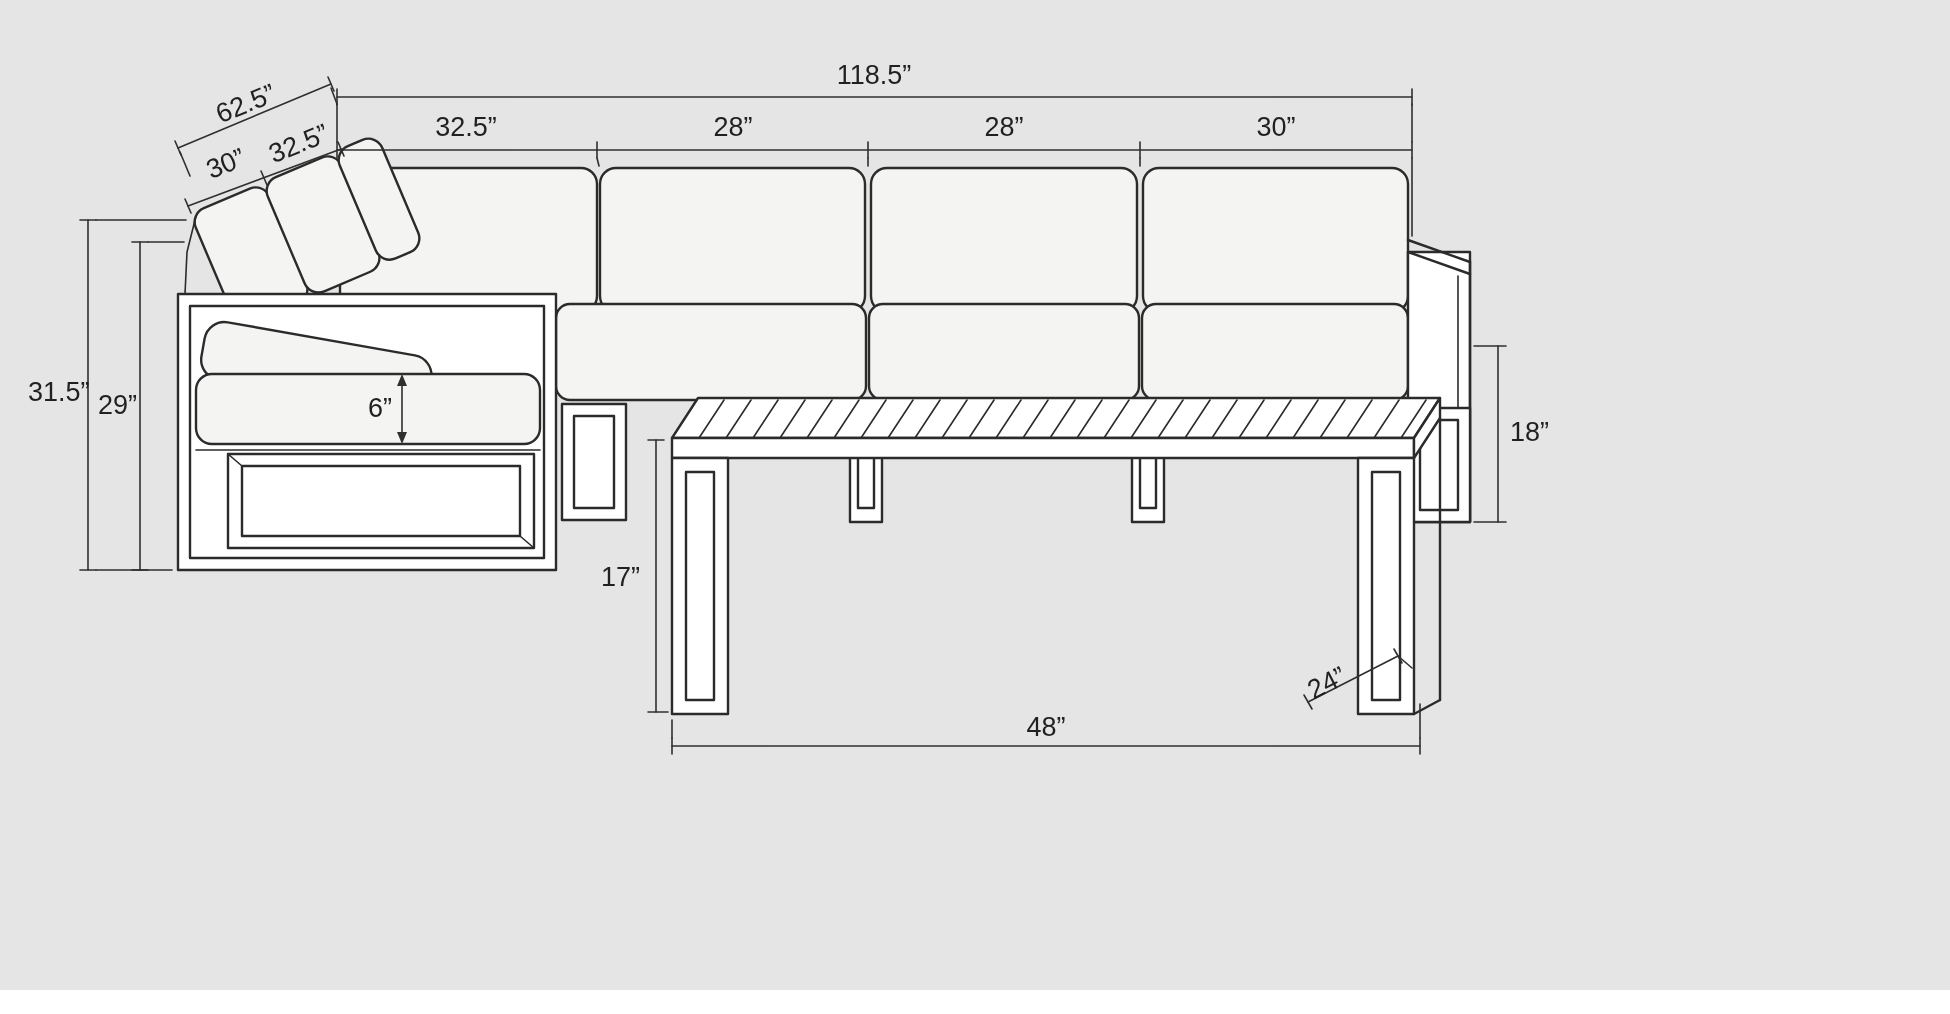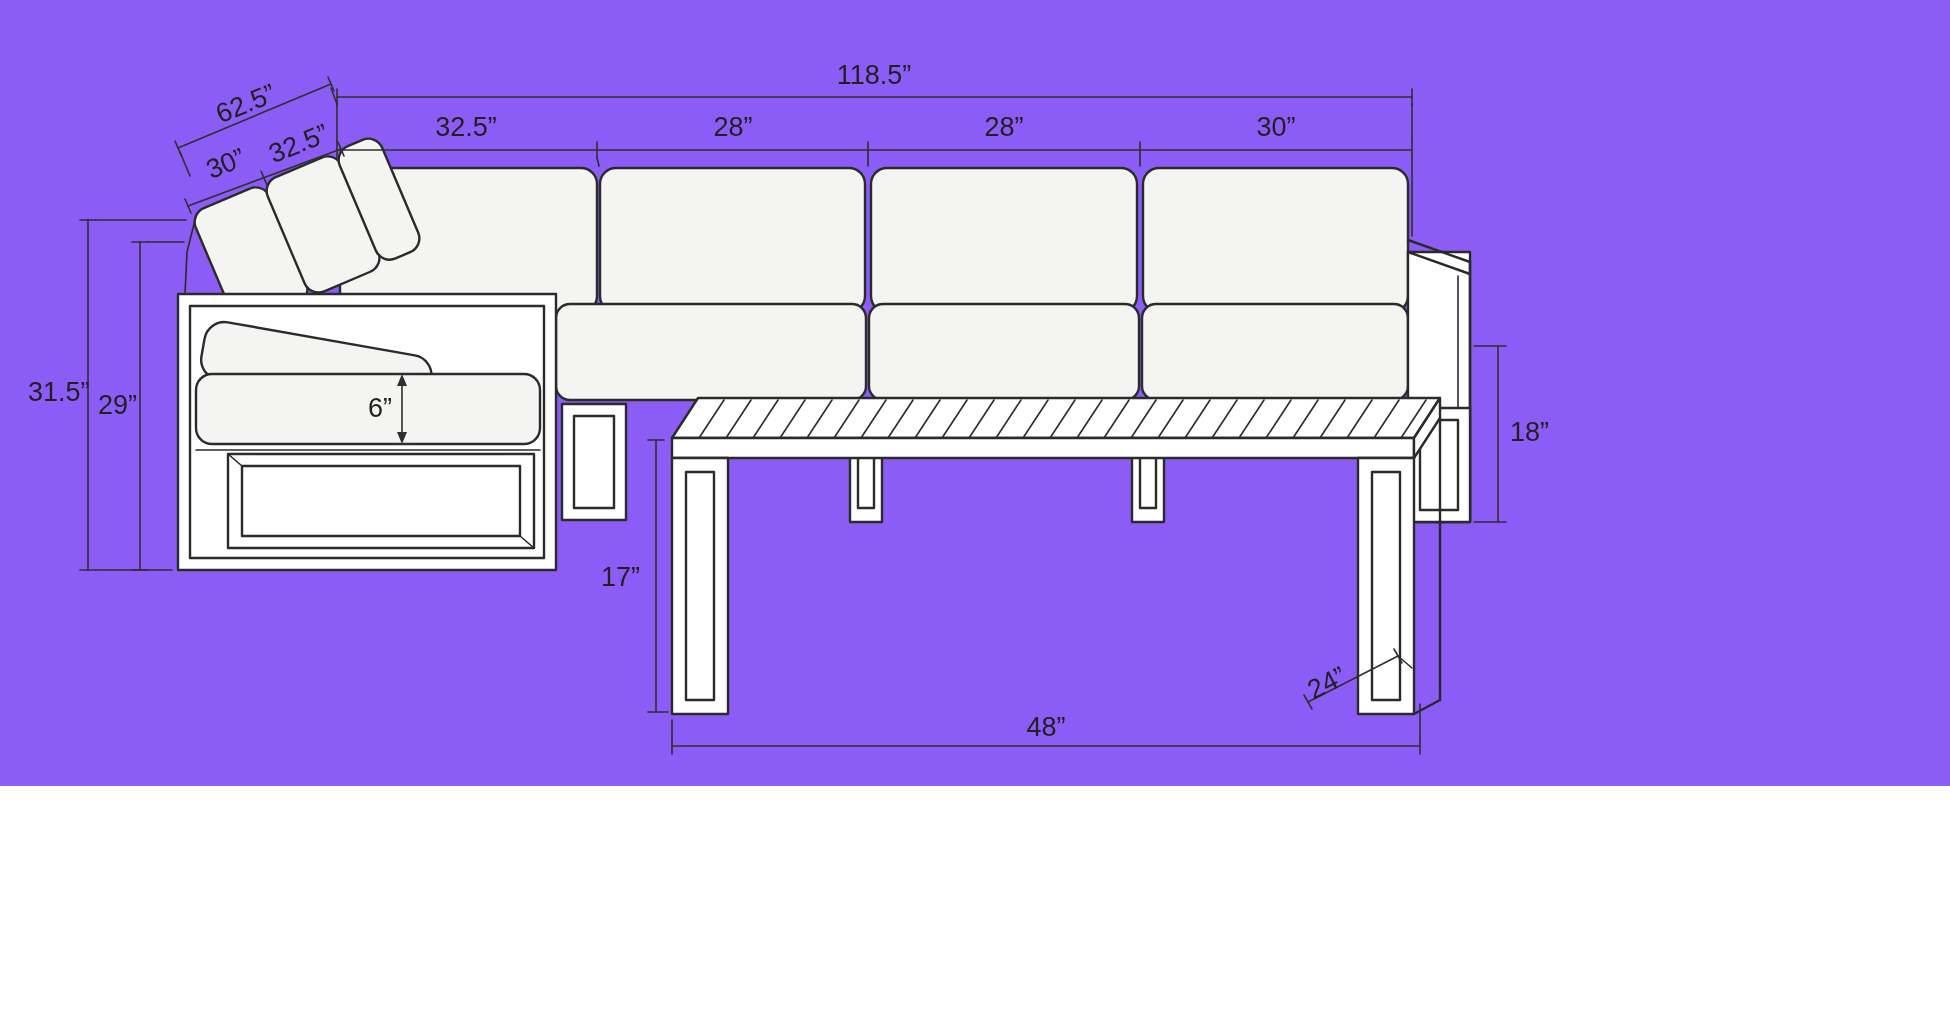--- a/index.html
+++ b/index.html
@@ -1,16 +1,16 @@
 <!DOCTYPE html>
 <html><head>
 <meta charset="utf-8">
 <style>
   html,body{margin:0;padding:0;background:#ffffff;}
-  .stage{position:relative;width:1950px;height:786px;background:#8b5cf6;overflow:hidden;}
+  .stage{position:relative;width:1950px;height:990px;background:#e5e5e5;overflow:hidden;}
   svg{display:block;}
   .cushion{fill:#f4f4f3;stroke:#2b2b2b;stroke-width:2.4;stroke-linejoin:round;}
   .panel{fill:#ffffff;stroke:#2b2b2b;stroke-width:2.4;stroke-linejoin:round;}
   .ln{fill:none;stroke:#2b2b2b;stroke-width:2.4;stroke-linejoin:round;stroke-linecap:round;}
   .thin{fill:none;stroke:#2b2b2b;stroke-width:1.6;stroke-linecap:round;}
   .dim{stroke:#2f2f2f;stroke-width:1.6;fill:none;stroke-linecap:round;}
   .arrow{fill:#2f2f2f;stroke:none;}
   .dim-label{font-family:"Liberation Sans",sans-serif;font-size:27px;fill:#221f1f;}
   .mid{text-anchor:middle;}
   .end{text-anchor:end;}

